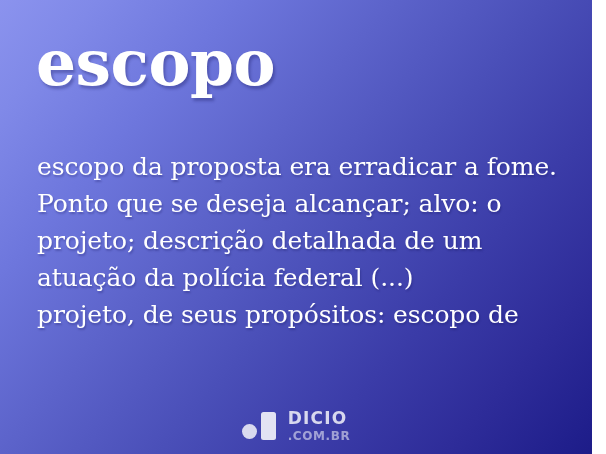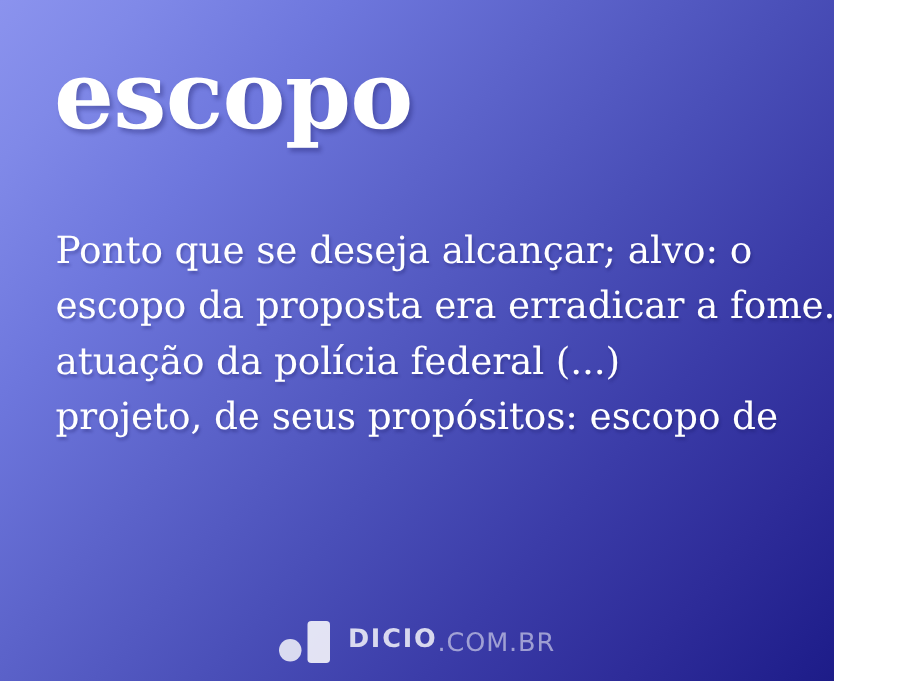--- a/index.html
+++ b/index.html
@@ -18,20 +18,21 @@
         #8b93ee 0%,
         #8089e8 10%,
         #6e77dd 24%,
         #5c63ca 40%,
         #4a4fb8 56%,
         #3b3ca8 71%,
         #2e2c99 85%,
         #201f8c 97%,
         #1d1c88 100%);
     font-family: "DejaVu Serif", "Liberation Serif", serif;
+    padding-left: 36px;
     -webkit-font-smoothing: antialiased;
   }
 
   
   #title {
     position: absolute;
     left: 36px;
     top: 26px;
     width: 540px;
     color: #ffffff;
@@ -93,49 +94,51 @@
     position: absolute;
     left: 19px;
     top: 0;
     width: 15px;
     height: 28px;
     border-radius: 2.5px;
     background: rgba(255, 255, 255, 0.85);
   }
   .logo-words {
     display: flex;
+    flex-direction: column;
     justify-content: center;
     line-height: 1;
   }
   .logo-name {
     font-family: "DejaVu Sans", "Liberation Sans", sans-serif;
     font-weight: 700;
     font-size: 17px;
     letter-spacing: 1.2px;
     color: rgba(255, 255, 255, 0.80);
   }
   .logo-tld {
     font-family: "DejaVu Sans", "Liberation Sans", sans-serif;
-    font-weight: 400;
-    font-size: 17px;
+    font-weight: 700;
+    font-size: 12px;
     letter-spacing: 0.6px;
     margin-top: 3px;
     color: rgba(255, 255, 255, 0.52);
   }
 </style>
 </head>
 <body>
 
 <div id="card">
 
   <div id="title">escopo</div>
 
   <div id="definition">
+    <span class="dline">escopo da proposta era erradicar a fome.</span>
     <span class="dline">Ponto que se deseja alcançar; alvo: o</span>
-    <span class="dline">escopo da proposta era erradicar a fome.</span>
+    <span class="dline">projeto; descrição detalhada de um</span>
     <span class="dline">atuação da polícia federal (...)</span>
     <span class="dline">projeto, de seus propósitos: escopo de</span>
   </div>
 
   <div id="footer-logo">
     <div class="logo-mark">
       <div class="logo-dot"></div>
       <div class="logo-bar"></div>
     </div>
     <div class="logo-words">

